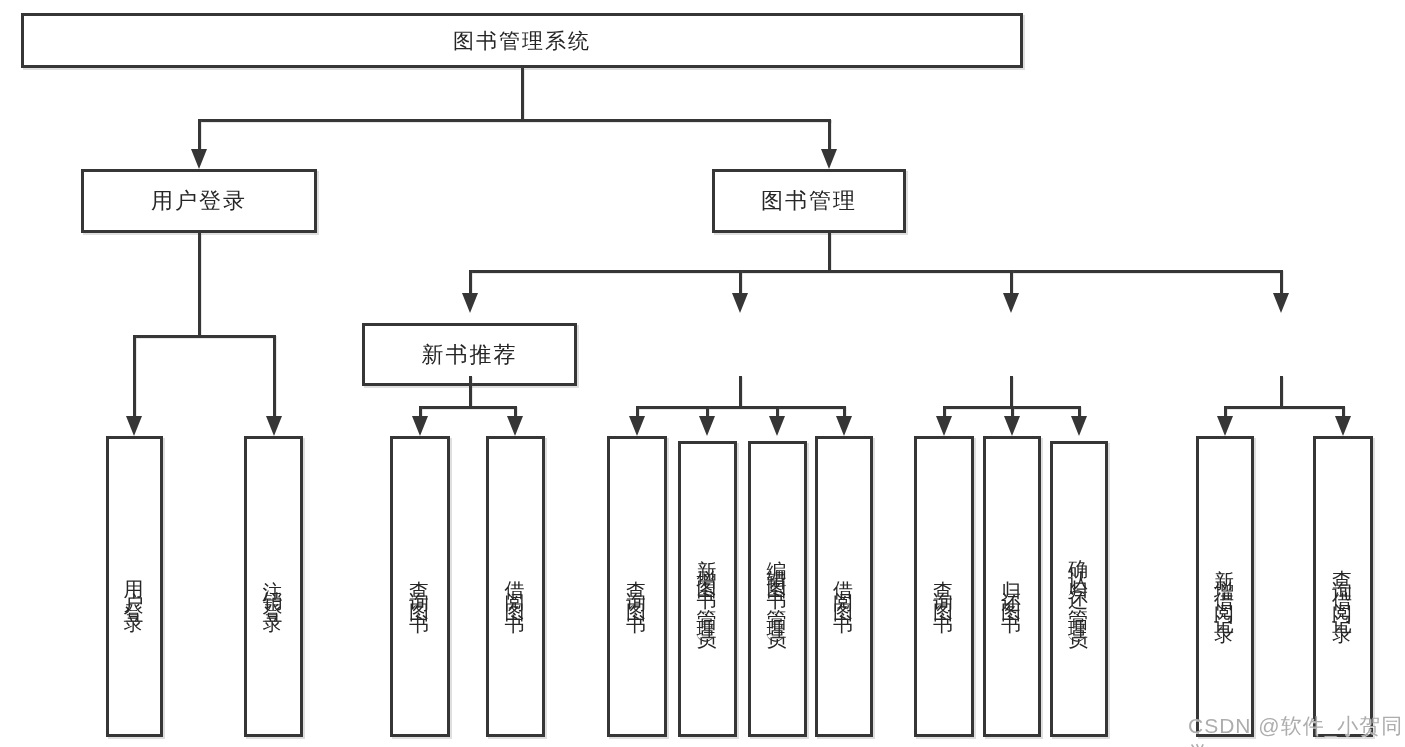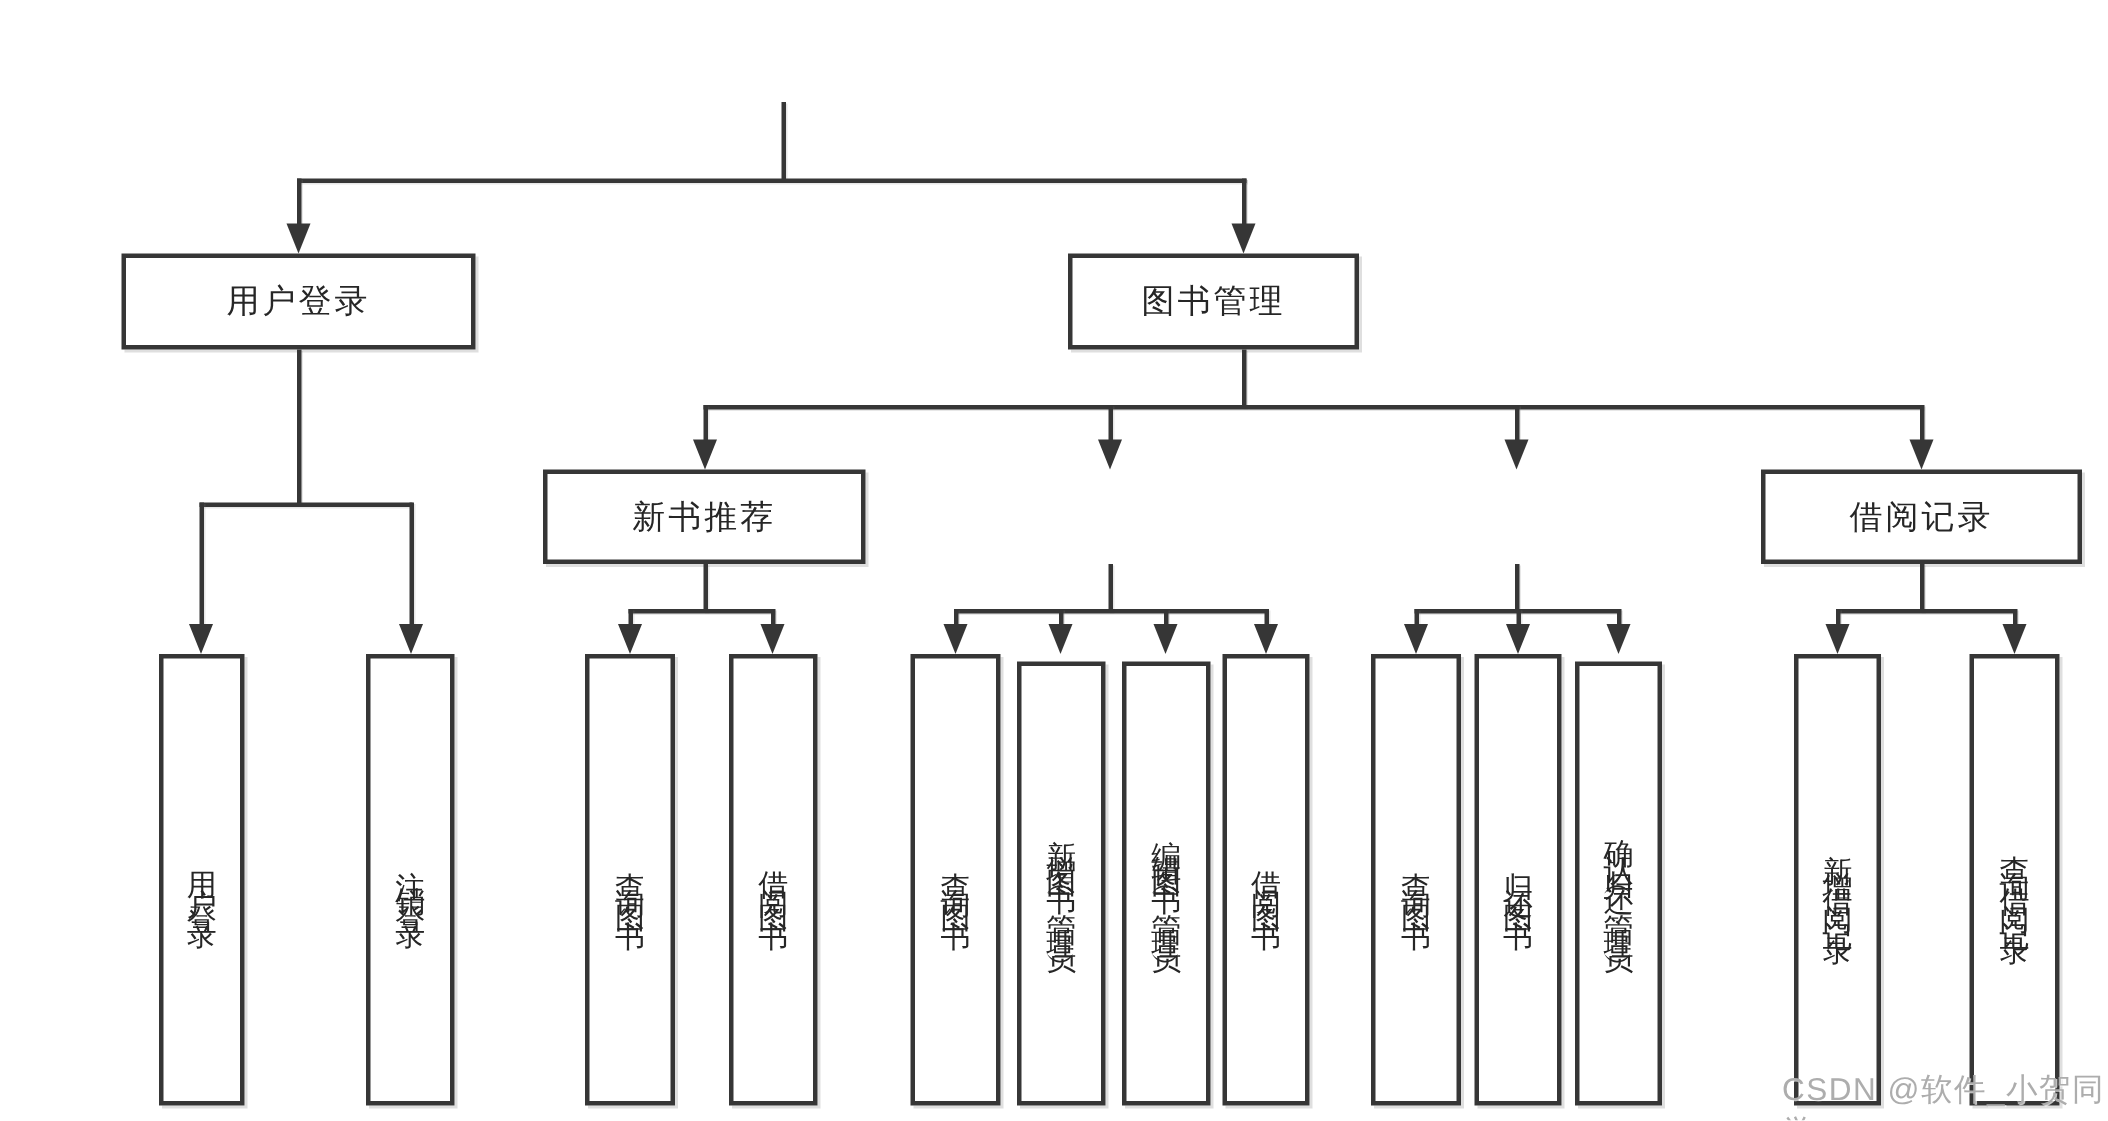--- a/index.html
+++ b/index.html
@@ -56,26 +56,26 @@
     letter-spacing:1px;
     z-index:5;
     text-shadow:1px 1px 0 rgba(255,255,255,0.7);
   }
 </style>
 </head>
 <body>
 
 <div class="canvas">
 
+  <div class="hbox root-box" style="left:21px;top:13px;width:1002px;height:55px">图书管理系统</div>
 
   <div class="hbox" style="left:81px;top:169px;width:236px;height:64px">用户登录</div>
   <div class="hbox" style="left:712px;top:169px;width:194px;height:64px">图书管理</div>
 
-  <div class="hbox" style="left:362px;top:313px;width:215px;height:63px">新书推荐</div>
-  <div class="hbox" style="left:1174px;top:313px;width:214px;height:63px">借阅记录</div>
+  <div class="hbox" style="left:362px;top:323px;width:215px;height:63px">新书推荐</div>
 
   <div class="vbox" style="left:106px;top:436px;width:57px;height:301px">用户登录</div>
   <div class="vbox" style="left:244px;top:436px;width:59px;height:301px">注销登录</div>
 
   <div class="vbox" style="left:390px;top:436px;width:60px;height:301px">查询图书</div>
   <div class="vbox" style="left:486px;top:436px;width:59px;height:301px">借阅图书</div>
 
   <div class="vbox" style="left:607px;top:436px;width:60px;height:301px">查询图书</div>
   <div class="vbox" style="left:678px;top:441px;width:59px;height:296px;letter-spacing:10px">新增图书（管理员）</div>
   <div class="vbox" style="left:748px;top:441px;width:59px;height:296px;letter-spacing:10px">编辑图书（管理员）</div>

